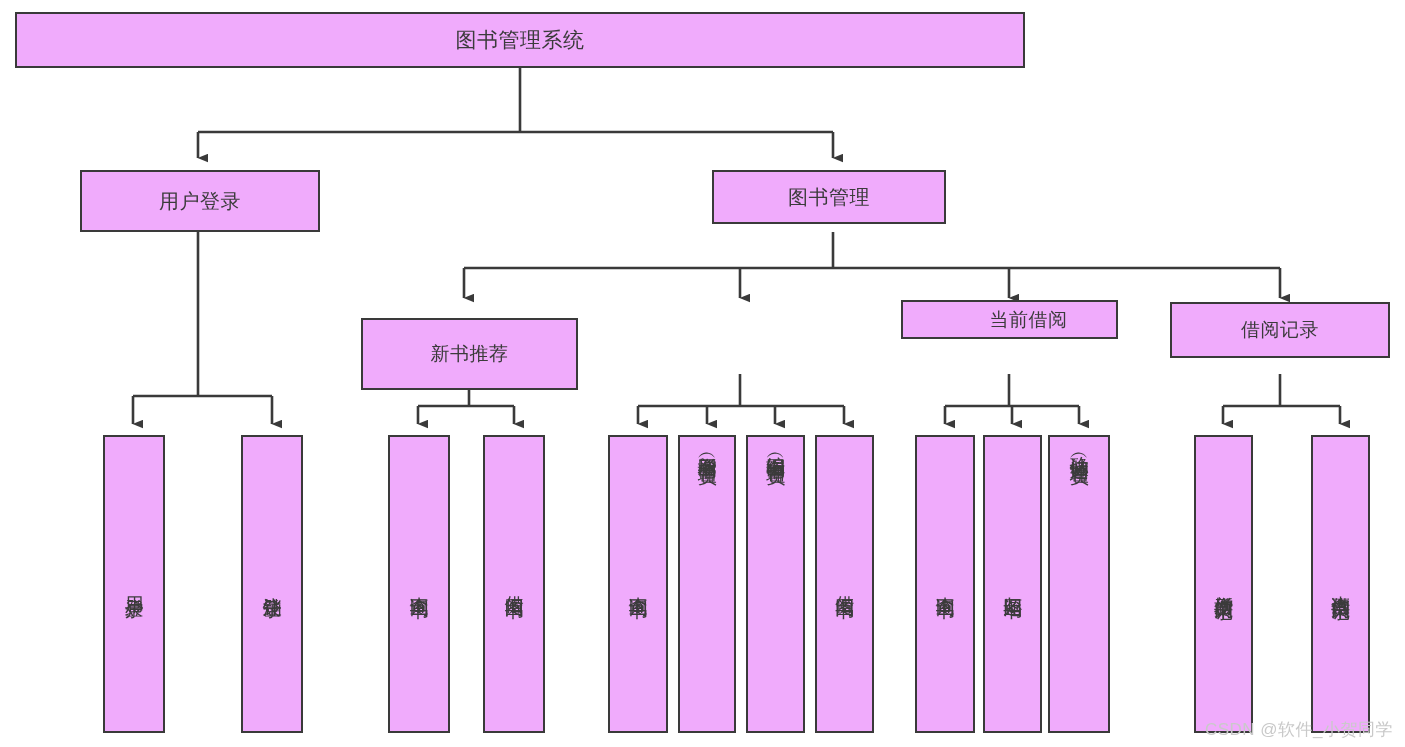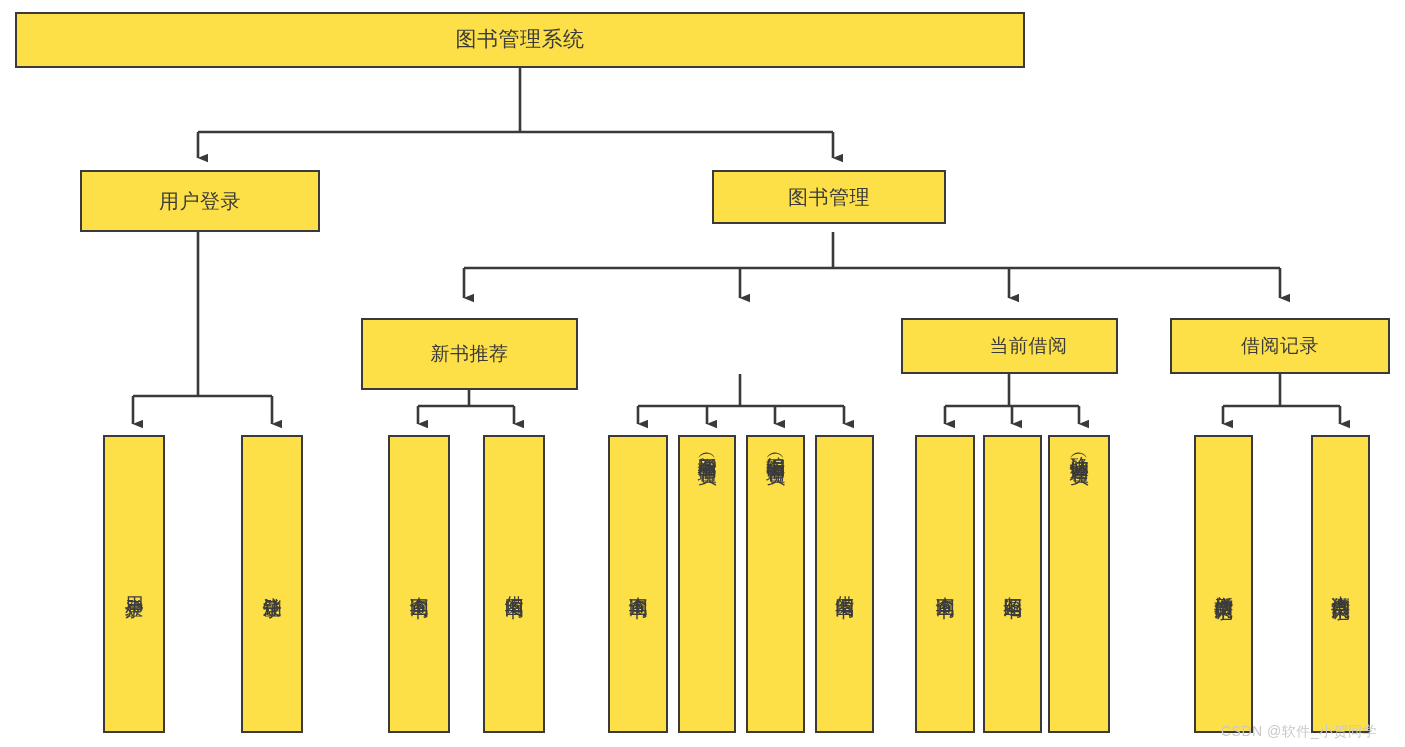--- a/index.html
+++ b/index.html
@@ -22,26 +22,25 @@
     position: absolute;
     left: 0;
     top: 0;
     width: 1405px;
     height: 747px;
   }
   .node-box {
     position: absolute;
     box-sizing: border-box;
     border: 2px solid #3a3a3a;
-    background: #fde047;
+    background: #f0abfc;
     display: flex;
     align-items: center;
     justify-content: center;
     color: #2b2b2b;
-    font-family: Liberation Serif, serif;
   }
   .node-label {
     line-height: 1.12;
     letter-spacing: 0.5px;
     white-space: nowrap;
     color: #3b3b3b;
   }
   .node-root .node-label { font-size: 21px; }
   .node-l1 .node-label { font-size: 20px; }
   .node-l2 .node-label { font-size: 19px; }
@@ -60,23 +59,23 @@
   }
   .node-leaf.leaf-tall .node-label {
     max-height: 288px;
   }
   .node-leaf.leaf-center {
     align-items: center;
     padding-top: 0;
   }
   #watermark {
     position: absolute;
-    right: 28px;
+    right: 12px;
     bottom: 6px;
-    font-size: 14px;
+    font-size: 17px;
     color: #c9c9c9;
     letter-spacing: 0.5px;
     white-space: nowrap;
     pointer-events: none;
   }
 </style>
 </head>
 <body>
 
 <div id="diagram-root">
@@ -139,24 +138,24 @@
   <div class="node-box node-l1" style="left:80px; top:170px; width:240px; height:62px;">
     <span class="node-label">用户登录</span>
   </div>
   <div class="node-box node-l1" style="left:712px; top:170px; width:234px; height:54px;">
     <span class="node-label">图书管理</span>
   </div>
 
   <div class="node-box node-l2" style="left:361px; top:318px; width:217px; height:72px;">
     <span class="node-label">新书推荐</span>
   </div>
-  <div class="node-box node-l2" style="left:901px; top:318px; width:217px; height:56px;padding-left:38px;">
+  <div class="node-box node-l2" style="left:901px; top:300px; width:217px; height:39px;padding-left:38px;">
     <span class="node-label">当前借阅</span>
   </div>
-  <div class="node-box node-l2" style="left:1170px; top:318px; width:220px; height:56px;">
+  <div class="node-box node-l2" style="left:1170px; top:302px; width:220px; height:56px;">
     <span class="node-label">借阅记录</span>
   </div>
 
   <div class="node-box node-leaf leaf-center" style="left:103px; top:435px; width:62px; height:298px;">
     <span class="node-label">用户登录</span>
   </div>
   <div class="node-box node-leaf leaf-center" style="left:241px; top:435px; width:62px; height:298px;">
     <span class="node-label">注销登录</span>
   </div>
 

